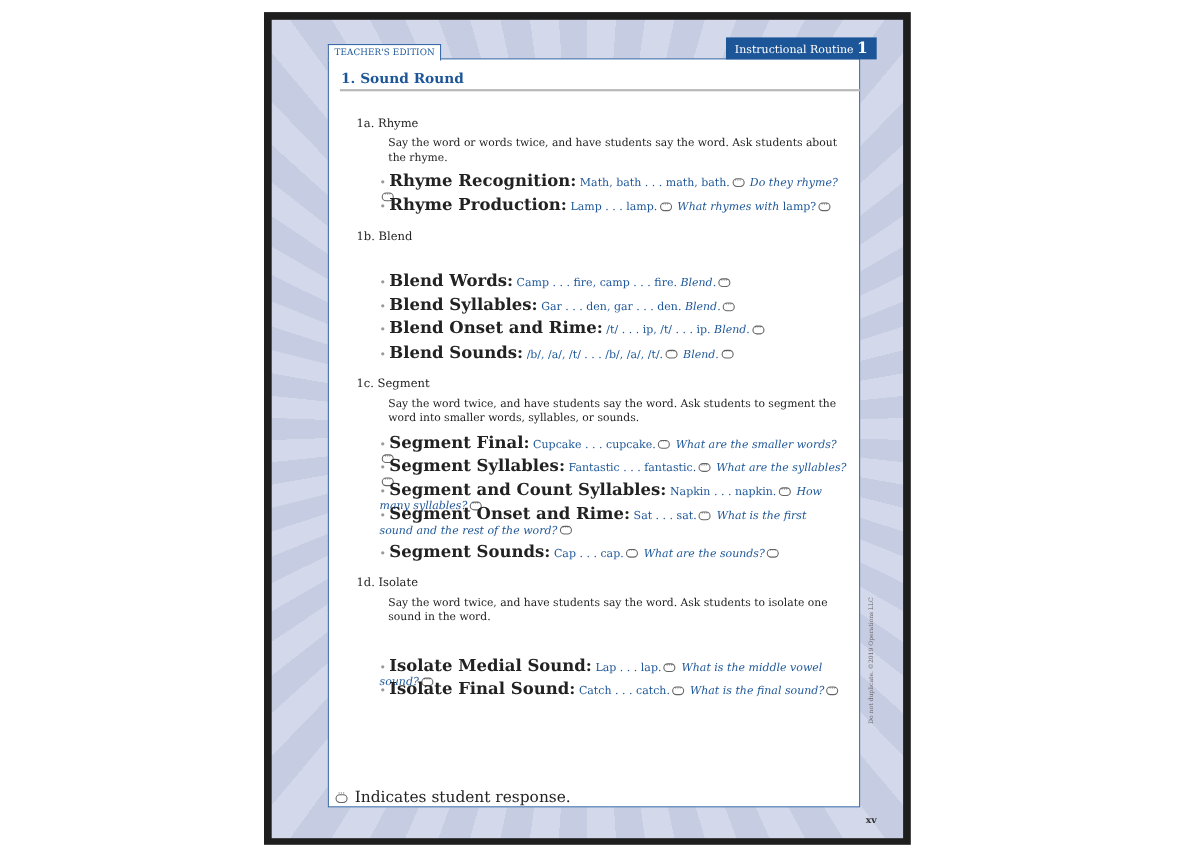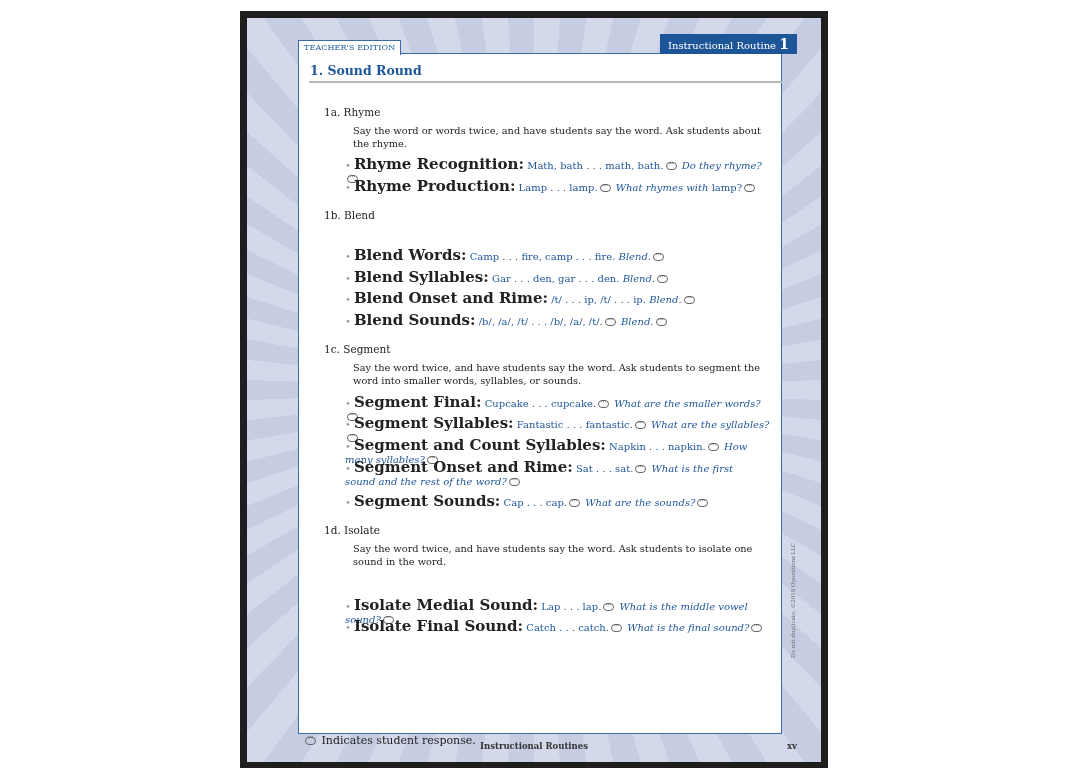--- a/index.html
+++ b/index.html
@@ -19,21 +19,21 @@
   .title-rule{position:absolute;left:62px;top:63px;width:473px;height:2px;background:#b8b8b8;}
   .sec-head{position:absolute;left:77px;font-size:10.5px;font-weight:normal;color:#222;}
   .sec-desc{position:absolute;left:106px;width:420px;font-size:9.8px;line-height:13px;color:#222;}
   .item{position:absolute;left:98px;width:430px;font-size:10px;line-height:13px;color:#222;}
   .item .bullet{color:#999;margin-right:3px;}
   .item .lbl{font-weight:bold;font-size:15px;}
   .item .ex{color:#1d5698;}
   .item .q{color:#1d5698;font-style:italic;}
   .bubble{display:inline-block;width:11px;height:8px;border:1px solid #666;border-radius:4px;position:relative;vertical-align:-1px;margin:0 2px;box-sizing:border-box;}
   .bubble::after{content:"···";position:absolute;left:1px;top:-6px;font-size:8px;color:#555;letter-spacing:-0.5px;}
-  .footnote{position:absolute;left:56px;top:716px;font-size:11px;color:#222;}
+  .footnote{position:absolute;left:56px;top:699px;font-size:14px;color:#222;}
   .footer-center{position:absolute;left:0;width:574px;top:723px;text-align:center;font-size:8.5px;font-weight:bold;color:#333;}
   .footer-page{position:absolute;left:540px;top:723px;font-size:8.5px;font-weight:bold;color:#333;}
   .copyright{position:absolute;left:543px;top:640px;font-size:5.5px;color:#666;transform-origin:left top;transform:rotate(-90deg);white-space:nowrap;}
 </style>
 </head>
 <body>
 
 <div class="frame">
   <div class="page">
 
@@ -125,16 +125,15 @@
       <span class="q">What is the final sound?</span><span class="bubble"></span>
     </div>
 
     <div class="footnote">
       <span class="bubble"></span>
       <span>Indicates student response.</span>
     </div>
 
     <div class="copyright">Do not duplicate. ©2019 Operations LLC</div>
 
-    <div class="footer-center">Instructional Routines</div>
     <div class="footer-page">xv</div>
   </div>
 </div>
 
 </body></html>

